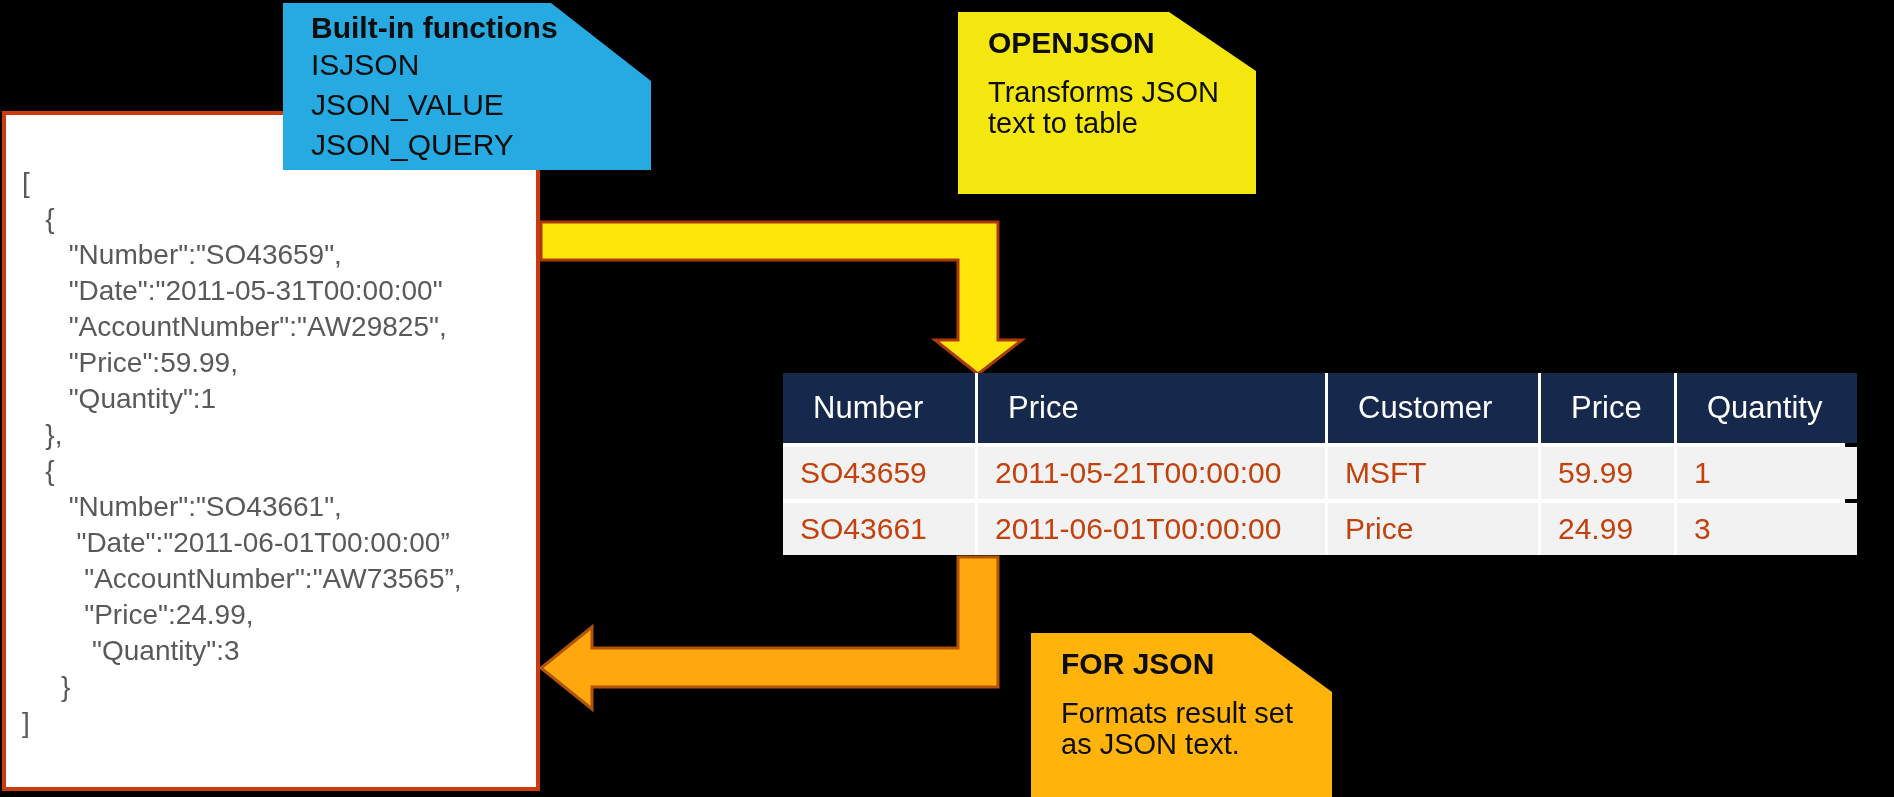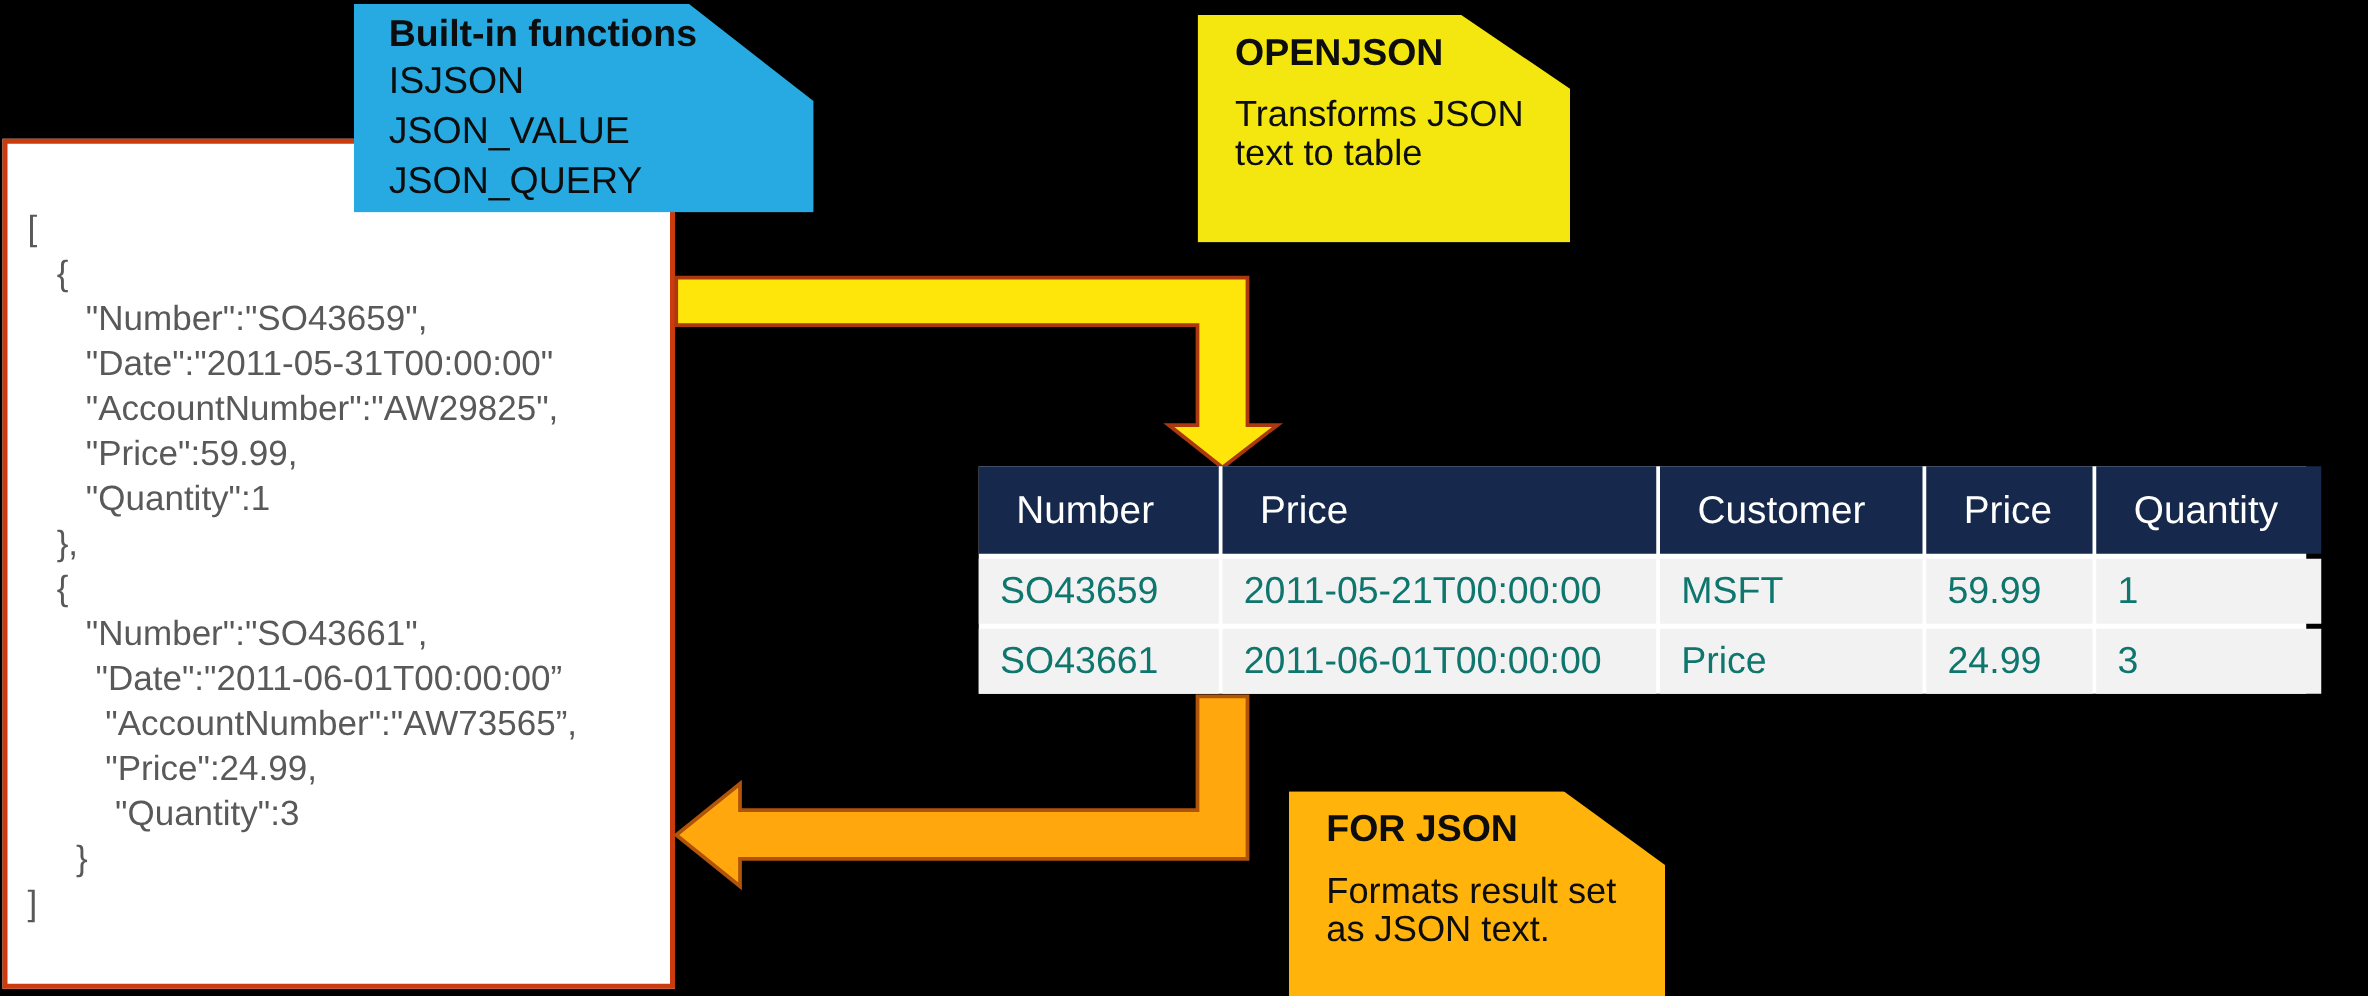--- a/index.html
+++ b/index.html
@@ -55,21 +55,21 @@
     display:grid;
     grid-template-columns:192px 347px 210px 133px 180px;
     grid-template-rows:70px 52px 52px;
     gap:4px 3px;
   }
   .hcell {
     background:#16294d; color:#ffffff; font-size:31px;
     display:flex; align-items:center; padding-left:30px;
   }
   .dcell {
-    background:#f2f2f2; color:#0f766e; font-size:30px;
+    background:#f2f2f2; color:#c2410c; font-size:30px;
     display:flex; align-items:center; padding-left:17px;
   }
 </style>
 </head>
 <body>
 
 <div id="canvas">
 
   <div class="json-box">
     <div class="json-text">[

